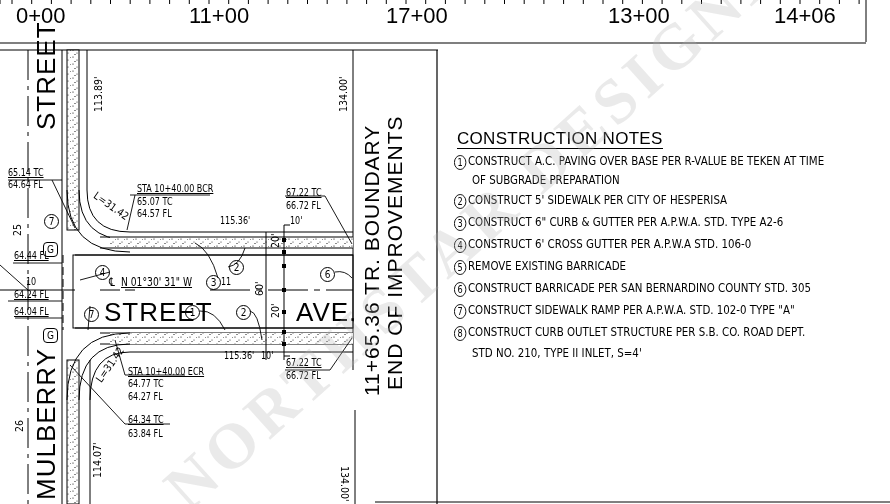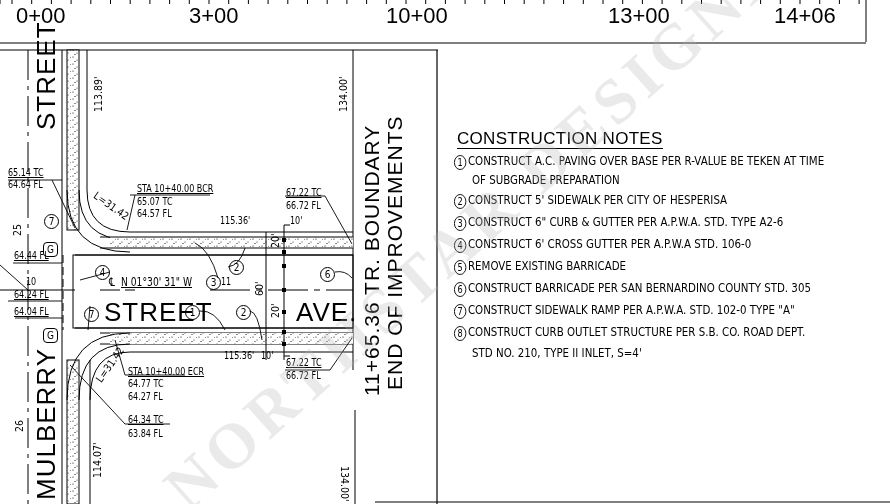--- a/index.html
+++ b/index.html
@@ -157,22 +157,22 @@
     <path d="M218,278 Q210,250 195,243"></path>
     <path d="M200,311 Q215,310 225,330"></path>
     <path d="M250,311 Q258,312 262,340"></path>
     <path d="M335,272 Q345,270 352,278"></path>
     <path d="M110,272 L80,280"></path>
     <path d="M90,306 L88,330"></path>
   </g>
 </svg>
 
 <div class="abs station" style="left:16px;">0+00</div>
-<div class="abs station" style="left:189px;">3+00</div>
-<div class="abs station" style="left:386px;">10+00</div>
+<div class="abs station" style="left:189px;">11+00</div>
+<div class="abs station" style="left:386px;">17+00</div>
 <div class="abs station" style="left:608px;">13+00</div>
 <div class="abs station" style="left:774px;">14+06</div>
 
 <div class="abs street-label rot" style="left:31px; top:130px; transform:rotate(-90deg);">STREET</div>
 <div class="abs street-label rot" style="left:31px; top:500px; transform:rotate(-90deg);">MULBERRY</div>
 <div class="abs street-label" style="left:104px; top:297px;">STREET</div>
 <div class="abs street-label" style="left:296px; top:297px;">AVE.</div>
 
 <div class="abs cad sm" style="left:109px; top:277px; font-size:12px;">℄</div>
 <div class="abs cad sm" style="left:121px; top:277px; font-size:12px; text-decoration:underline;">N 01°30' 31" W</div>

